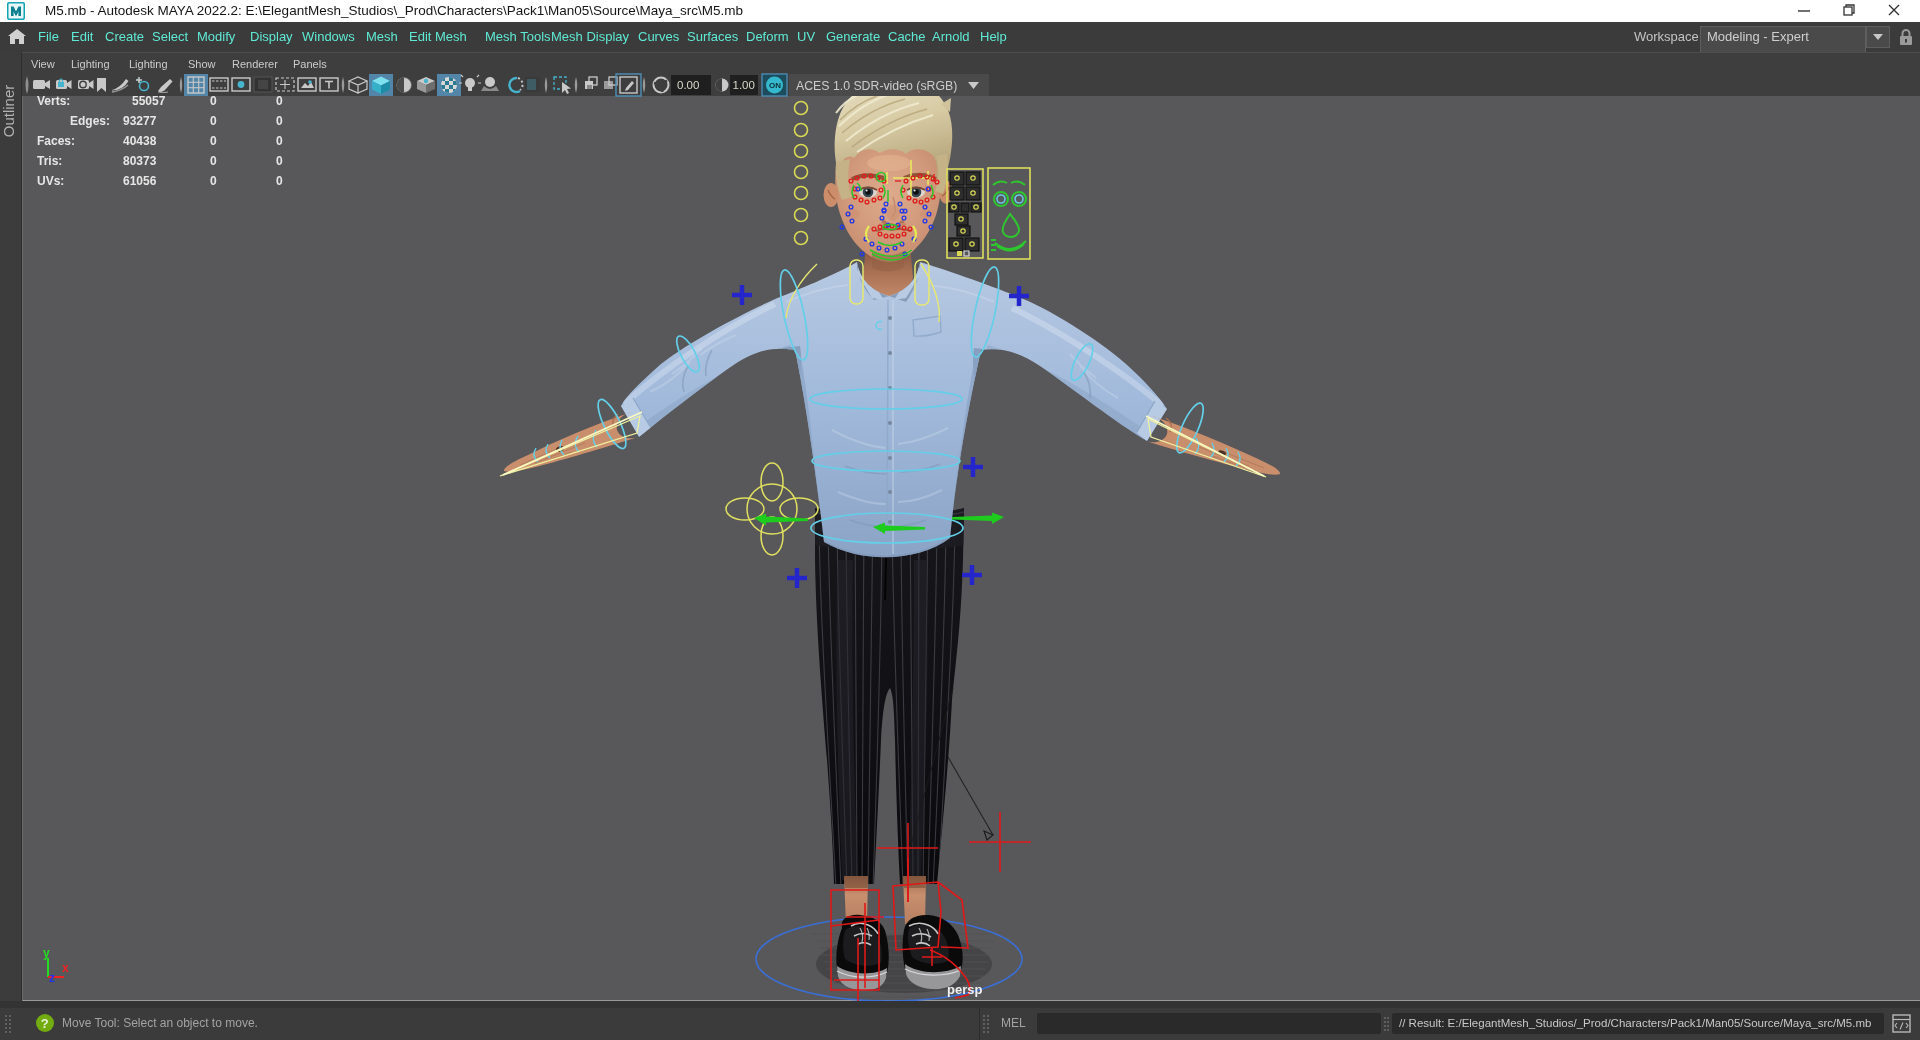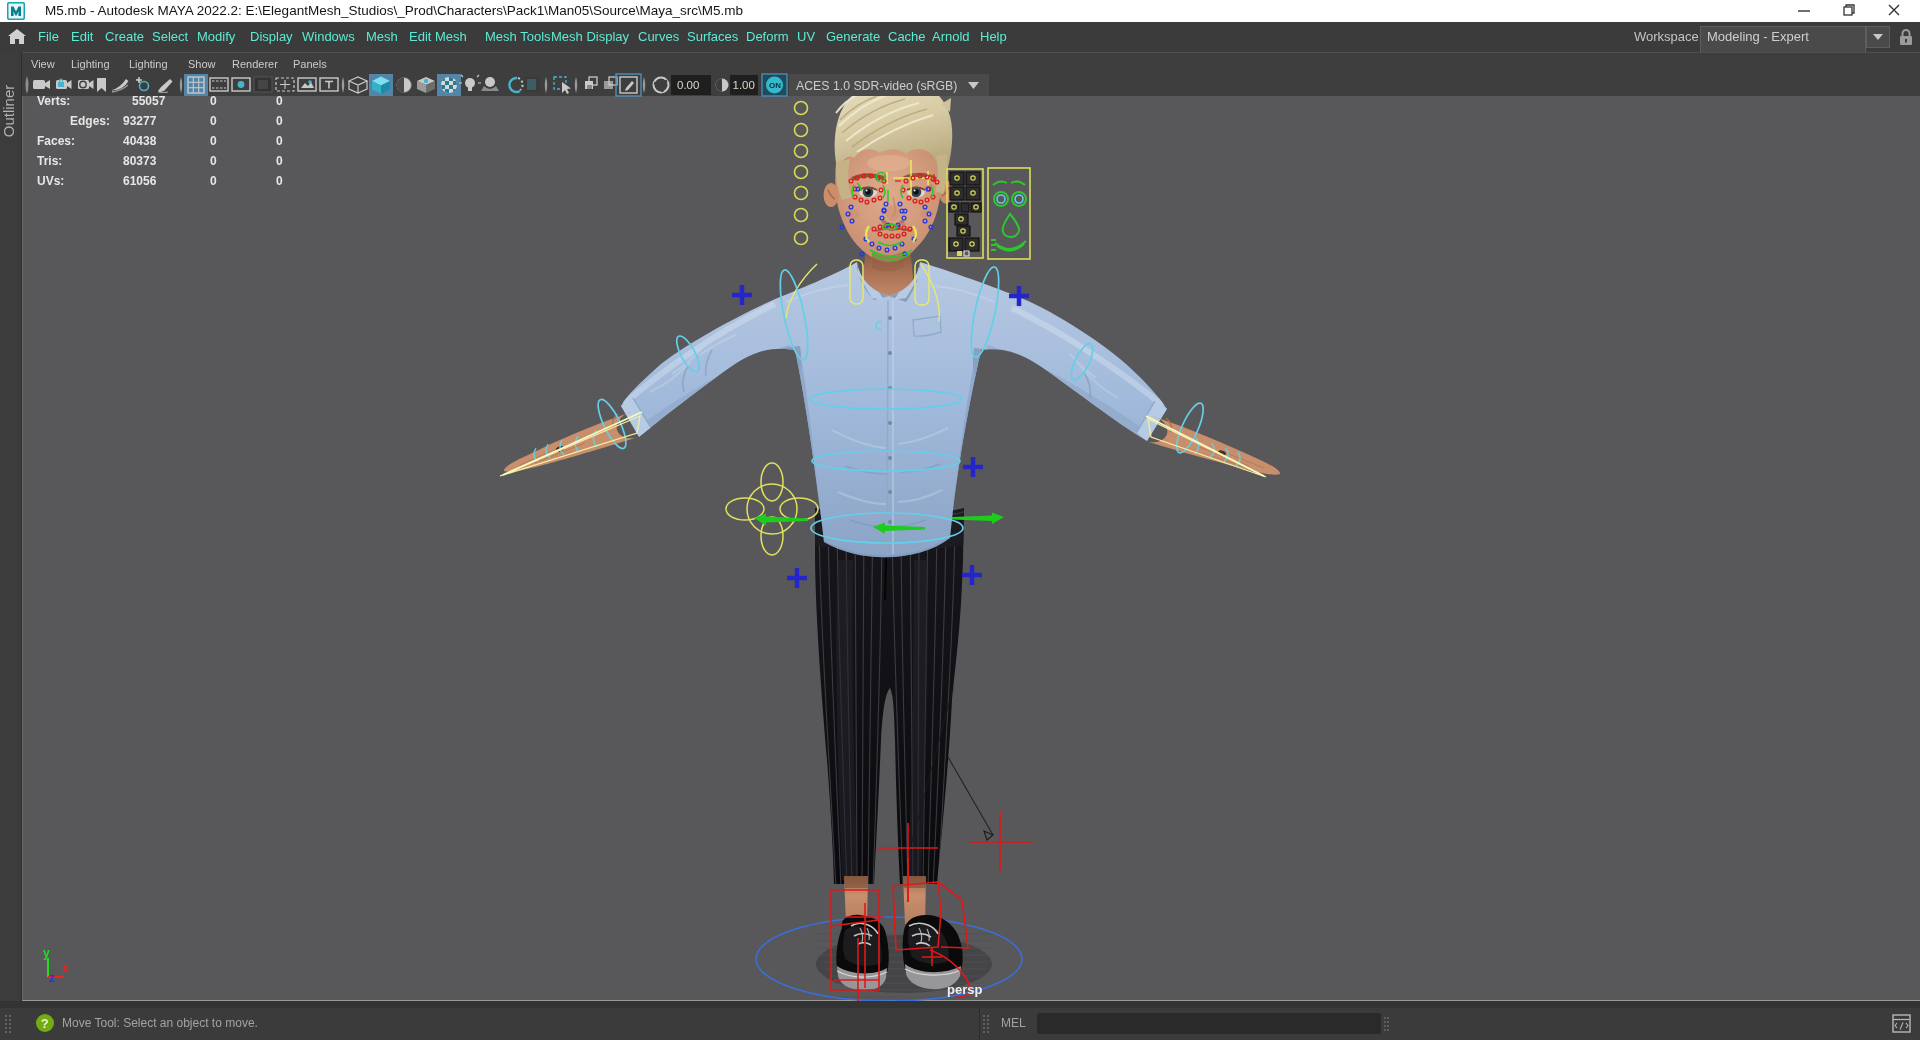--- a/index.html
+++ b/index.html
@@ -660,19 +660,20 @@
           <circle cx="2" cy="2" r="0.9"></circle>
           <circle cx="5" cy="2" r="0.9"></circle>
           <circle cx="2" cy="6" r="0.9"></circle>
           <circle cx="5" cy="6" r="0.9"></circle>
           <circle cx="2" cy="10" r="0.9"></circle>
           <circle cx="5" cy="10" r="0.9"></circle>
           <circle cx="2" cy="14" r="0.9"></circle>
           <circle cx="5" cy="14" r="0.9"></circle>
         </g>
       </svg>
+    <span class="fld" style="left:1392px;top:5px;width:492px;height:21px;color:#c8c8c8;font-size:11.5px;line-height:21px;padding-left:7px;box-sizing:border-box;white-space:nowrap;overflow:hidden;">// Result: E:/ElegantMesh_Studios/_Prod/Characters/Pack1/Man05/Source/Maya_src/M5.mb</span>
     <svg class="abs" style="left:1892px;top:6px;" width="20" height="20" viewBox="0 0 20 20">
         <rect x="1" y="1" width="17" height="17" fill="none" stroke="#b8b8b8" stroke-width="1.4"></rect>
         <path d="M1 5.5 h17" stroke="#b8b8b8" stroke-width="1.2"></path>
         <path d="M5 9 l-2 2.5 l2 2.5 M14 9 l2 2.5 l-2 2.5 M11 8.5 l-3 7" stroke="#b8b8b8" stroke-width="1.1" fill="none"></path>
       </svg>
   </div>
 </div>
 
 </body></html>

